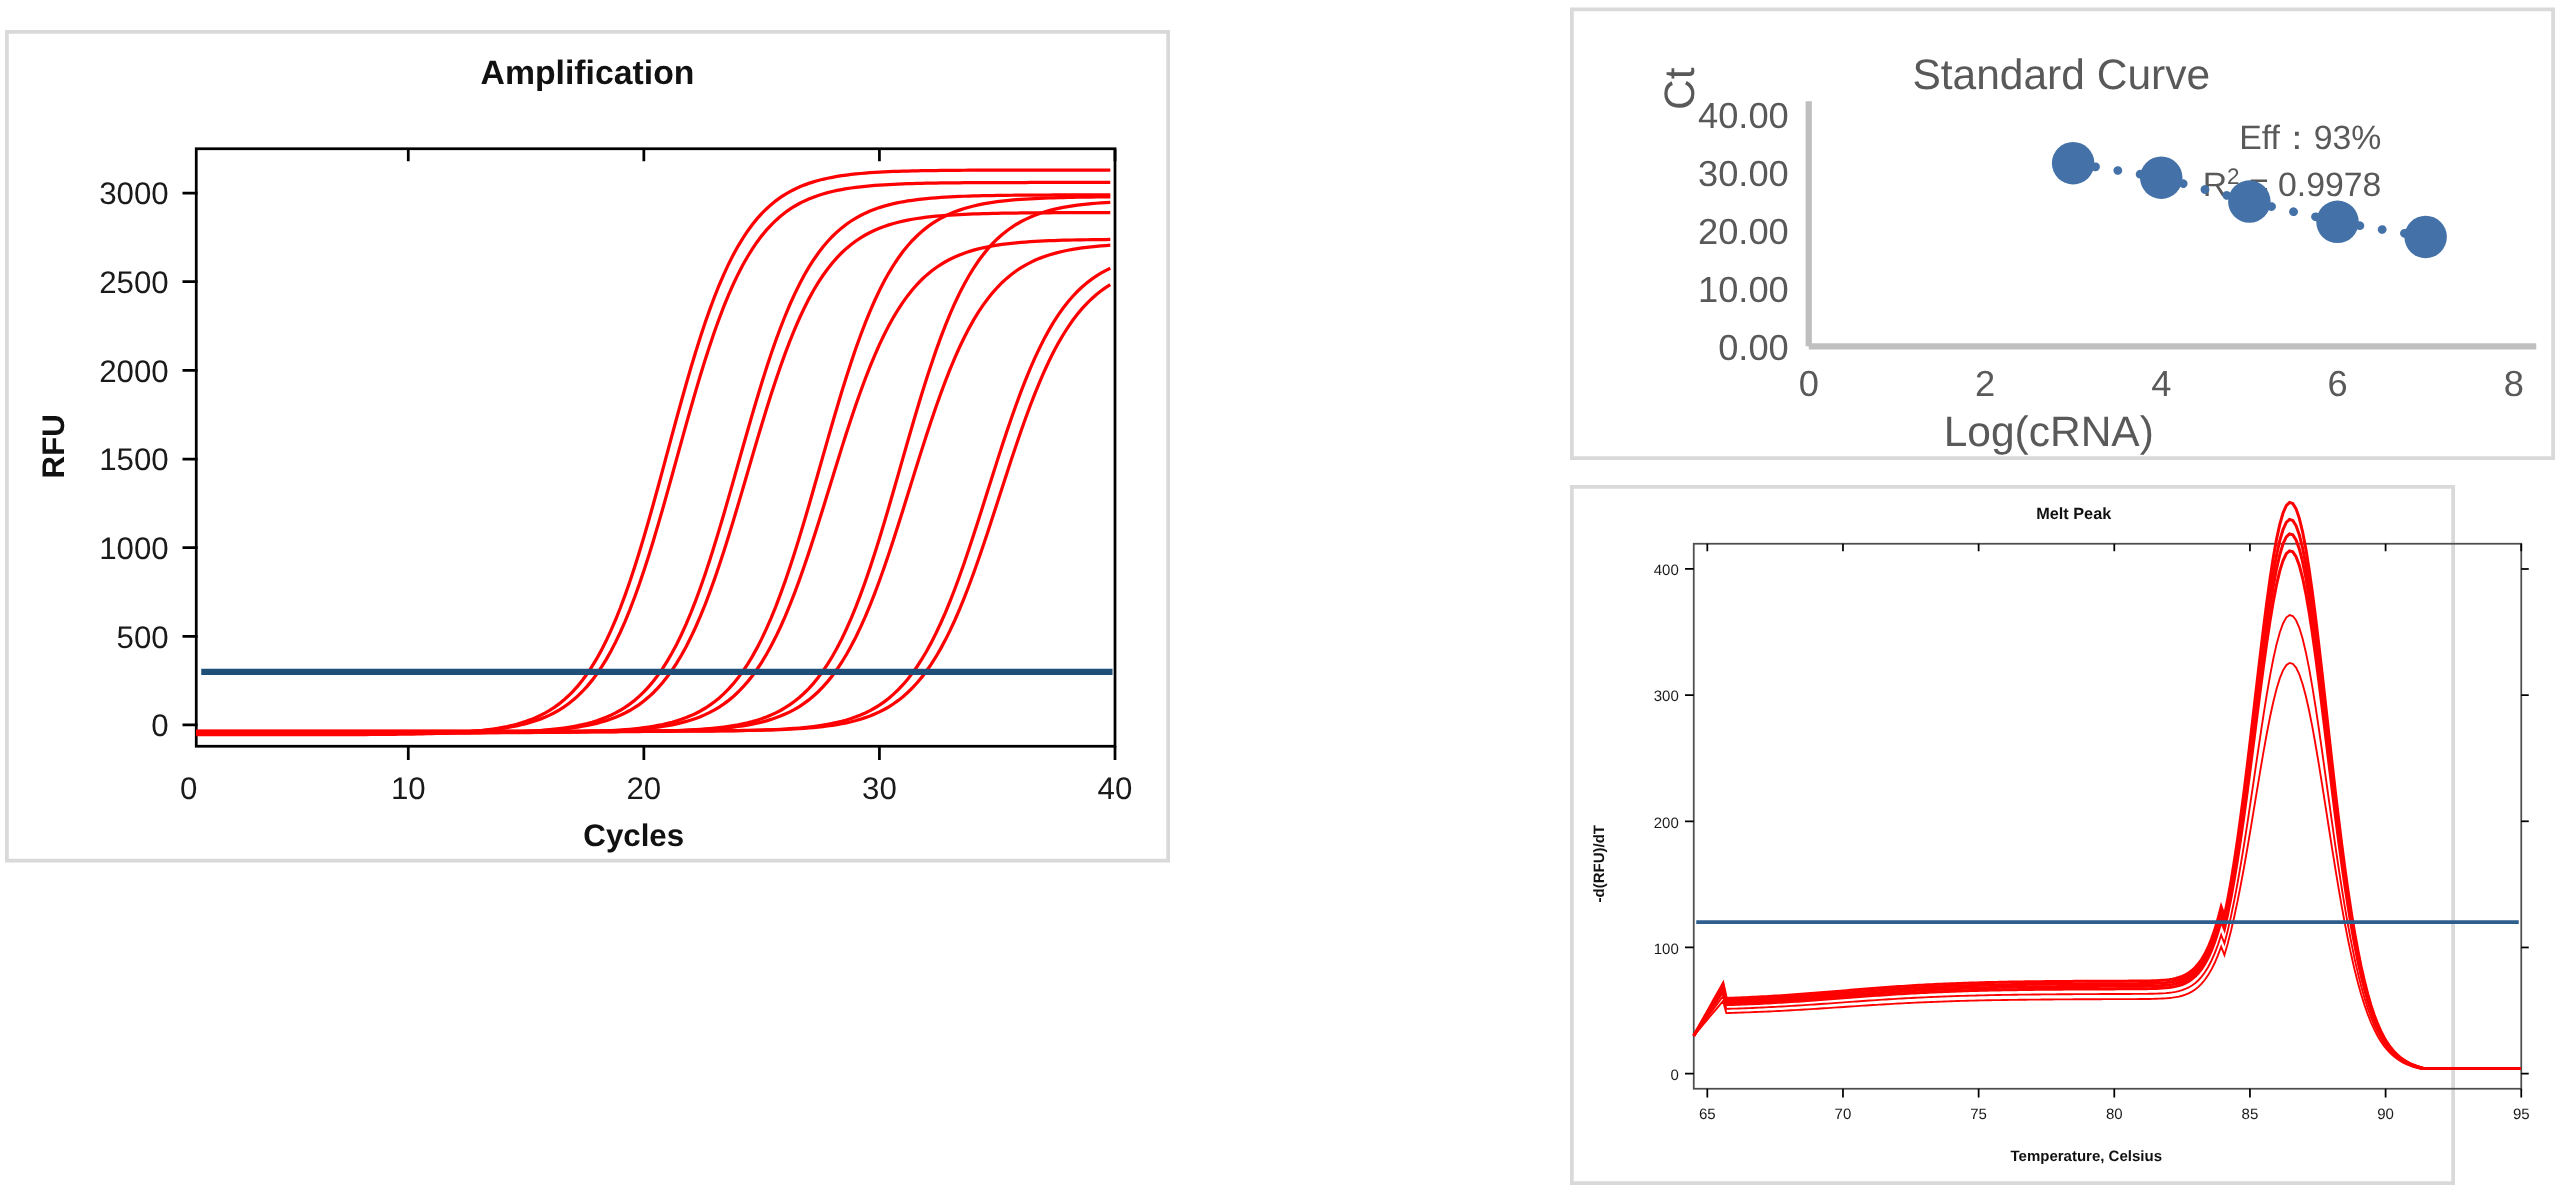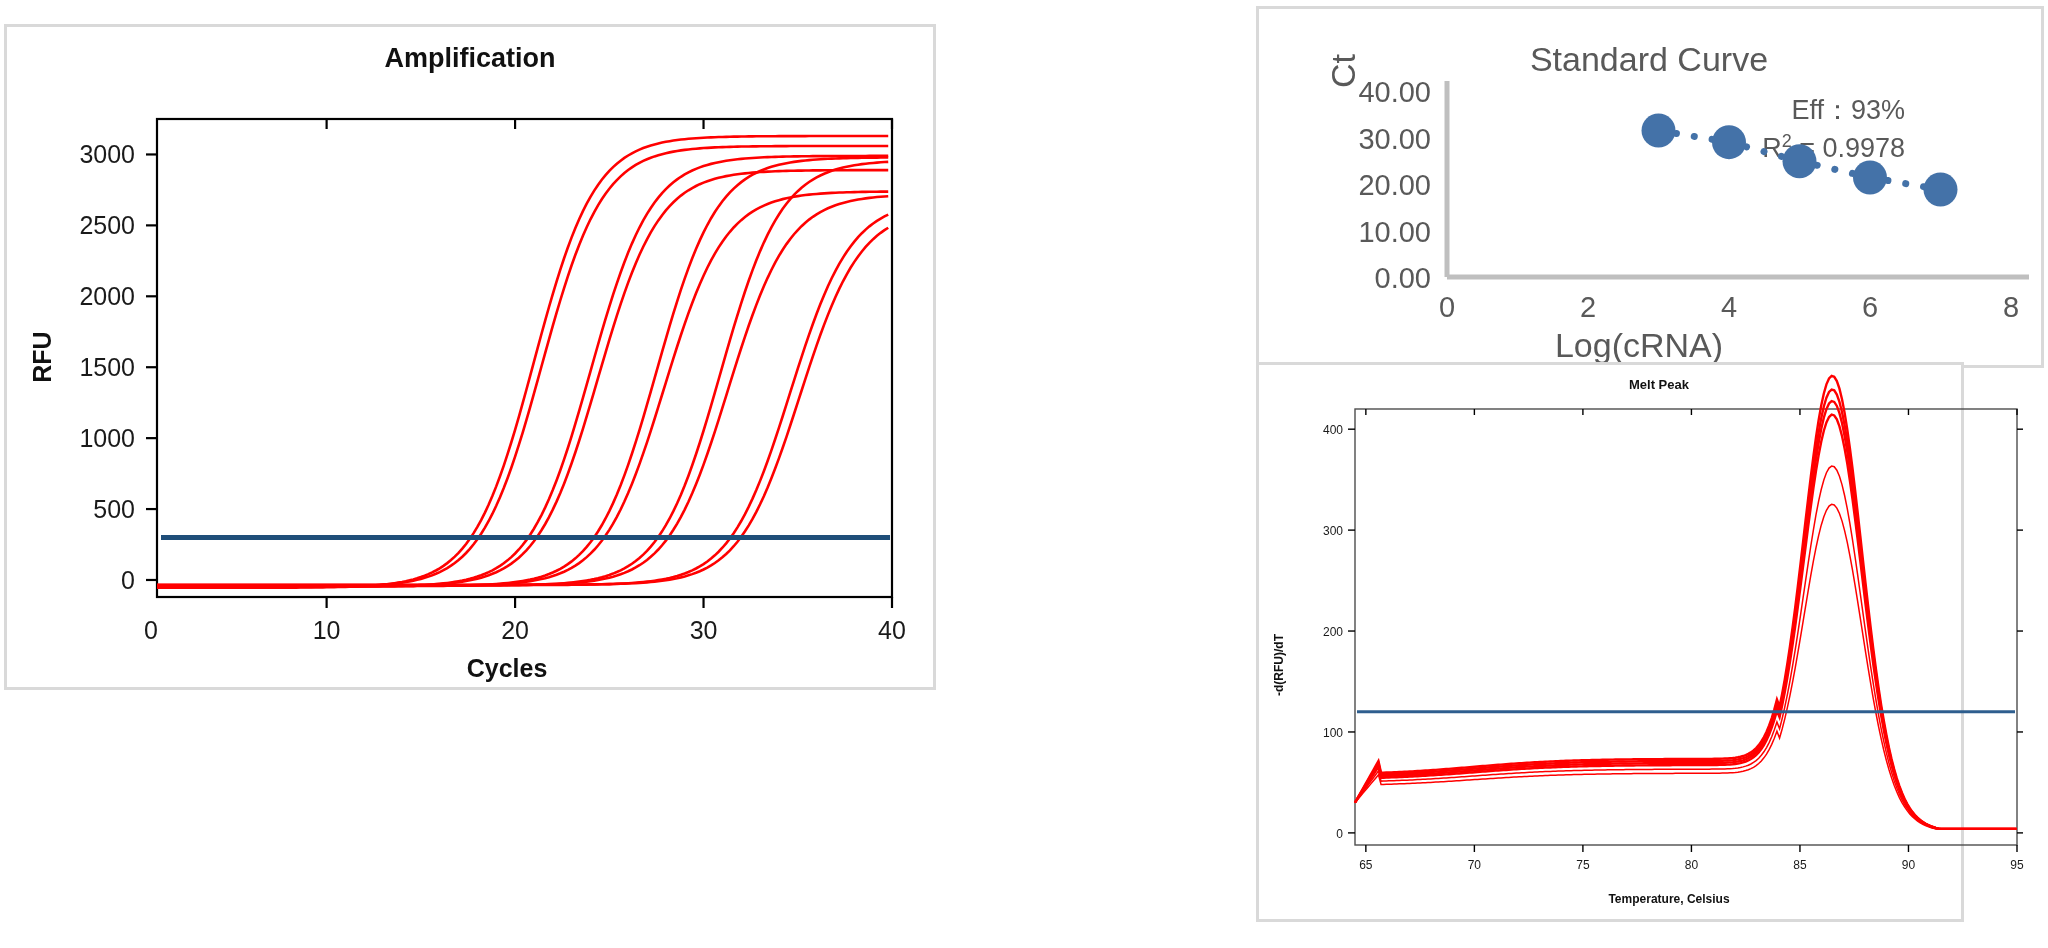--- a/index.html
+++ b/index.html
@@ -1,20 +1,20 @@
 <!DOCTYPE html>
 <html><head>
 <meta charset="utf-8">
 <style>
   html,body{margin:0;padding:0;background:#ffffff;}
   body{width:2048px;height:948px;font-family:"Liberation Sans",sans-serif;position:relative;overflow:hidden;}
   .panel{position:absolute;background:#fff;border:3px solid #d9d9d9;box-sizing:border-box;}
   #amp-panel{left:4px;top:24px;width:932px;height:666px;}
   #std-panel{left:1256px;top:6px;width:788px;height:362px;}
-  #melt-panel{left:1256px;top:362px;width:708px;height:560px;}
+  #melt-panel{left:1256px;top:388px;width:708px;height:560px;}
   svg{display:block;}
   .ampTitle{font-weight:bold;font-size:27px;fill:#111;}
   .ampTickLbl{font-size:25px;fill:#1a1a1a;font-family:"Liberation Sans",sans-serif;}
   .ampAxisLbl{font-size:25px;font-weight:bold;fill:#111;}
   .stdTickLbl{font-size:29px;fill:#595959;}
   .stdTitle{font-size:34px;fill:#595959;}
   .stdAxisLbl{font-size:34px;fill:#595959;}
   .stdStat{font-size:27px;fill:#595959;}
   .meltTitle{font-size:13px;font-weight:bold;fill:#111;}
   .meltTickLbl{font-size:12px;fill:#1a1a1a;}

